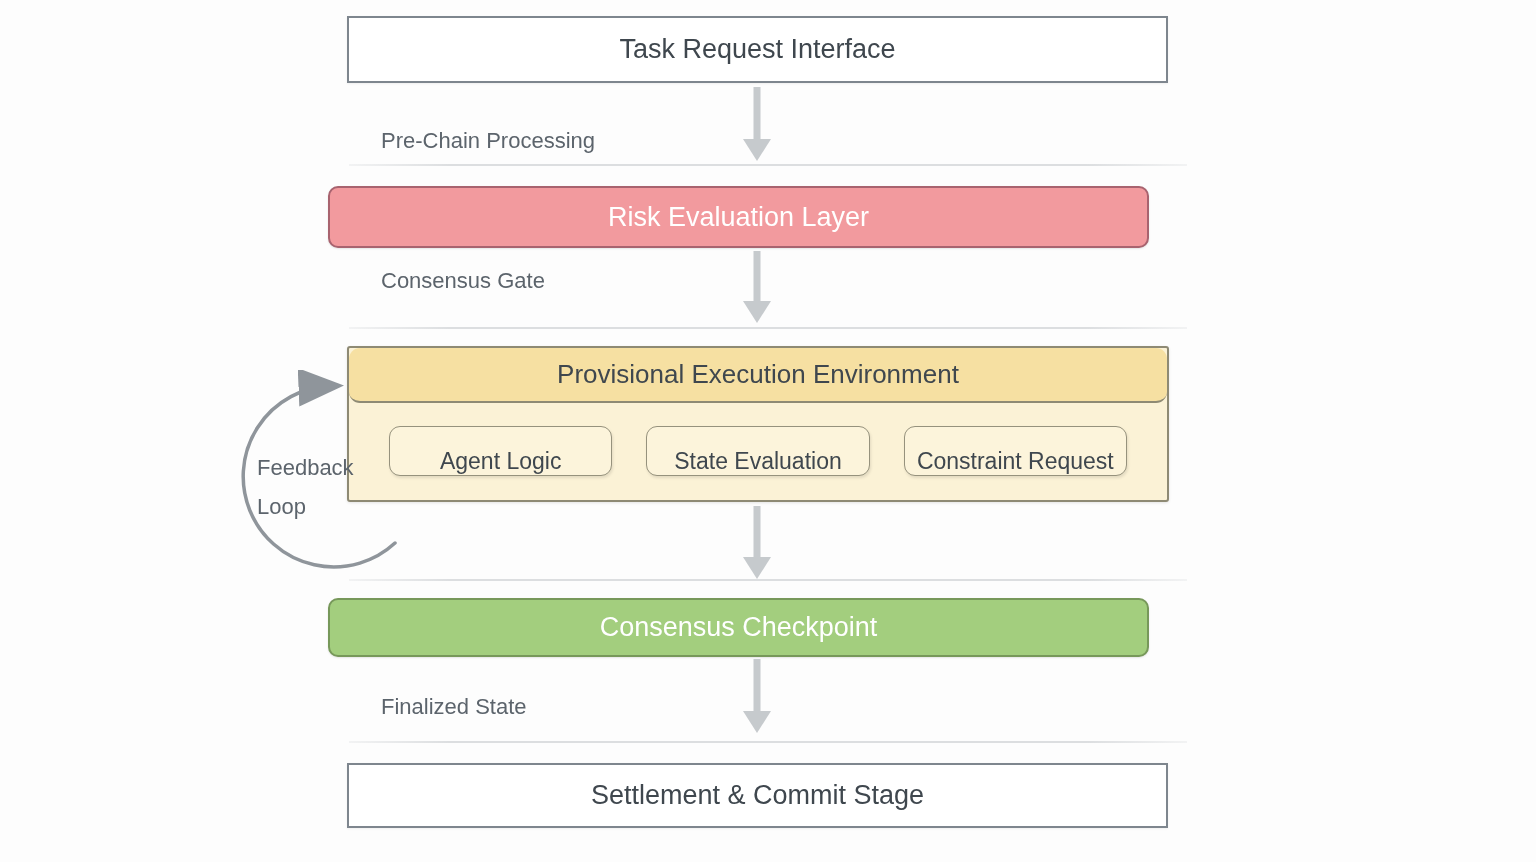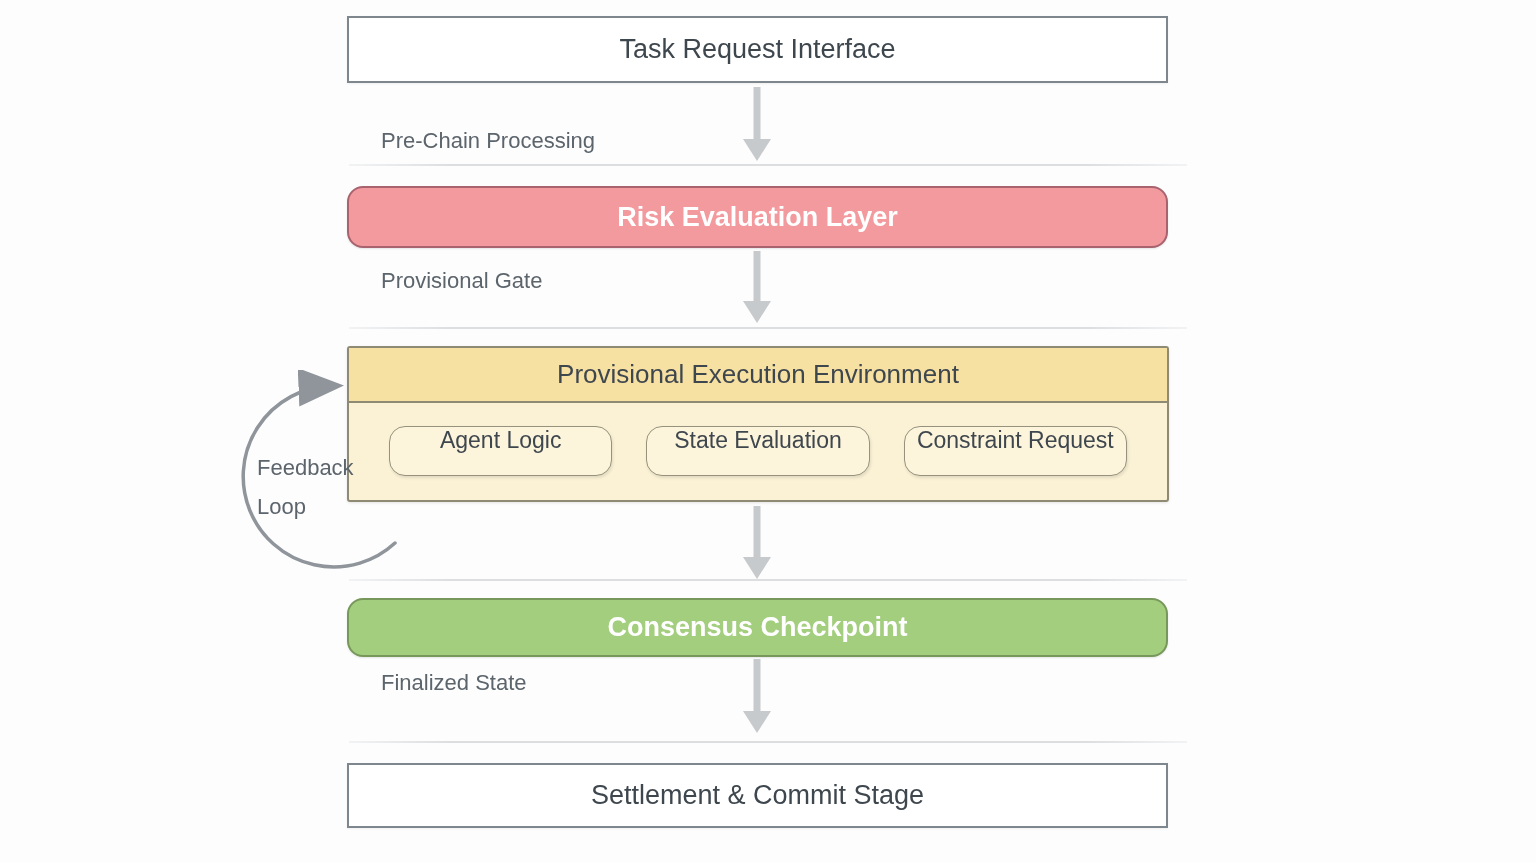--- a/index.html
+++ b/index.html
@@ -28,28 +28,28 @@
     align-items: center;
     justify-content: center;
     font-size: 27px;
     font-weight: 500;
     color: var(--title_text);
     box-shadow: 0 1px 2px rgba(0,0,0,0.06);
   }
 
   
   .stage-banner {
-    left: 347px;
+    left: 328px;
     width: 817px;
-    border-radius: 16px;
+    border-radius: 10px;
     display: flex;
     align-items: center;
     justify-content: center;
     font-size: 27px;
-    font-weight: 700;
+    font-weight: 400;
     color: var(--white_text);
     box-shadow: 0 1px 2px rgba(0,0,0,0.10);
   }
   #risk-box {
     background: var(--risk_bg);
     border: 2px solid var(--risk_border);
   }
   #consensus-box {
     background: var(--consensus_bg);
     border: 2px solid var(--consensus_border);
@@ -69,36 +69,37 @@
   #provisional-header {
     height: 53px;
     background: var(--provisional_header_bg);
     border-bottom: 2px solid var(--provisional_border);
     display: flex;
     align-items: center;
     justify-content: center;
     font-size: 26px;
     font-weight: 500;
     color: var(--title_text);
+    border-radius: 11px;
   }
   #provisional-body {
     height: 95px;
     display: flex;
     align-items: center;
     gap: 34px;
     padding: 0 40px;
   }
   .subbox {
     flex: 1;
     height: 48px;
     background: var(--subbox_bg);
     border: 1.5px solid var(--subbox_border);
-    border-radius: 16px;
-    display: flex;
-    align-items: flex-start;
+    border-radius: 11px;
+    display: flex;
+    align-items: flex-end;
     justify-content: center;
     font-size: 23px;
     color: var(--title_text);
     box-shadow: 1px 2px 3px rgba(0,0,0,0.10);
   }
 
   
   .edge-label {
     font-size: 22px;
     color: var(--label_text);
@@ -140,21 +141,21 @@
     <rect x="11.5" y="0" width="7" height="53" fill="#C6CACD"></rect>
     <polygon points="1,52 29,52 15,74" fill="#C6CACD"></polygon>
   </svg>
 
   <div class="abs separator" style="top:164px;"></div>
 
   <div id="risk-box" class="abs stage-banner" style="top:186px;height:58px;">
     <span>Risk Evaluation Layer</span>
   </div>
 
-  <div class="abs edge-label" style="left:381px;top:268px;">Provisional Gate</div>
+  <div class="abs edge-label" style="left:381px;top:268px;">Consensus Gate</div>
 
   <svg class="abs down-arrow" style="top:251px;" width="30" height="72" viewBox="0 0 30 72">
     <rect x="11.5" y="0" width="7" height="51" fill="#C6CACD"></rect>
     <polygon points="1,50 29,50 15,72" fill="#C6CACD"></polygon>
   </svg>
 
   <div class="abs separator" style="top:327px;"></div>
 
   <div id="provisional-box" class="abs">
     <div id="provisional-header">
@@ -188,21 +189,21 @@
     <rect x="11.5" y="0" width="7" height="52" fill="#C6CACD"></rect>
     <polygon points="1,51 29,51 15,73" fill="#C6CACD"></polygon>
   </svg>
 
   <div class="abs separator" style="top:579px;"></div>
 
   <div id="consensus-box" class="abs stage-banner" style="top:598px;height:55px;text-align:center;">
     <span>Consensus Checkpoint</span>
   </div>
 
-  <div class="abs edge-label" style="left:381px;top:670px;text-align:center;">Finalized State</div>
+  <div class="abs edge-label" style="left:381px;top:694px;text-align:center;">Finalized State</div>
 
   <svg class="abs down-arrow" style="top:659px;" width="30" height="74" viewBox="0 0 30 74">
     <rect x="11.5" y="0" width="7" height="53" fill="#C6CACD"></rect>
     <polygon points="1,52 29,52 15,74" fill="#C6CACD"></polygon>
   </svg>
 
   <div class="abs separator" style="top:741px;"></div>
 
   <div class="abs stage-plain" style="top:763px;height:61px;">
     <span>Settlement &amp; Commit Stage</span>

